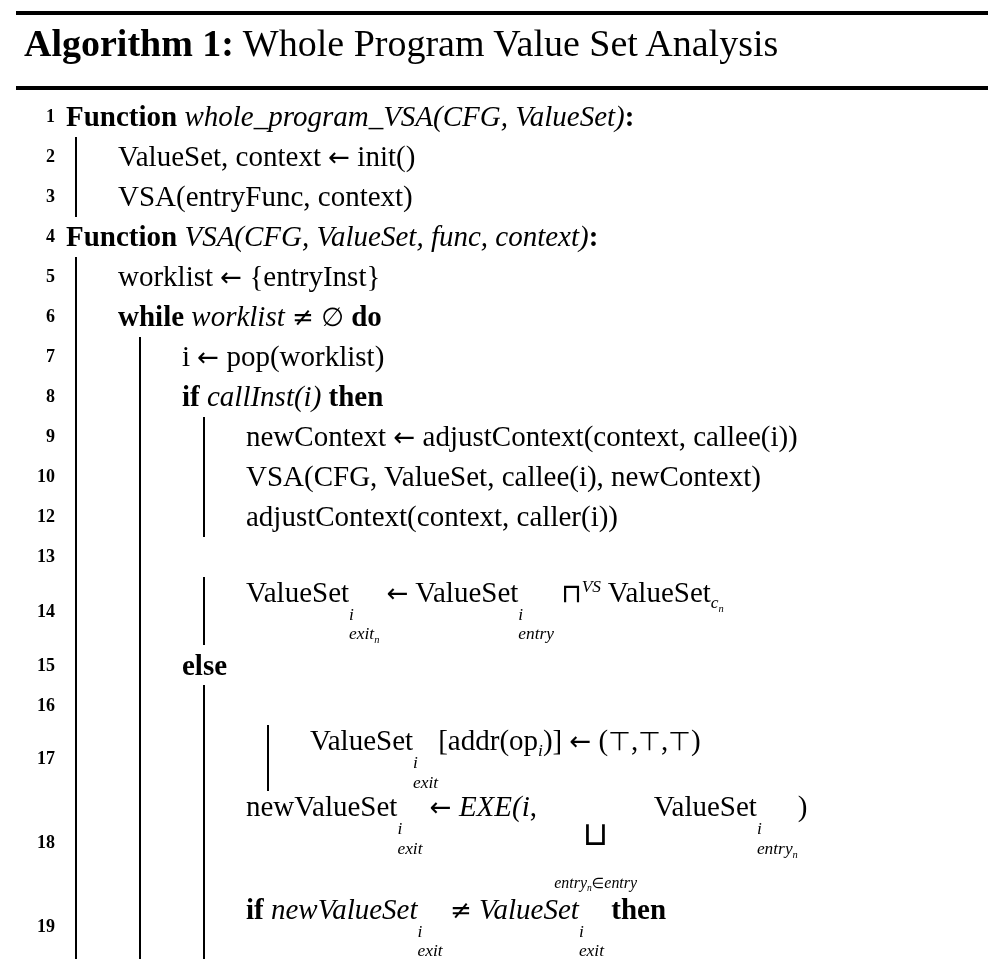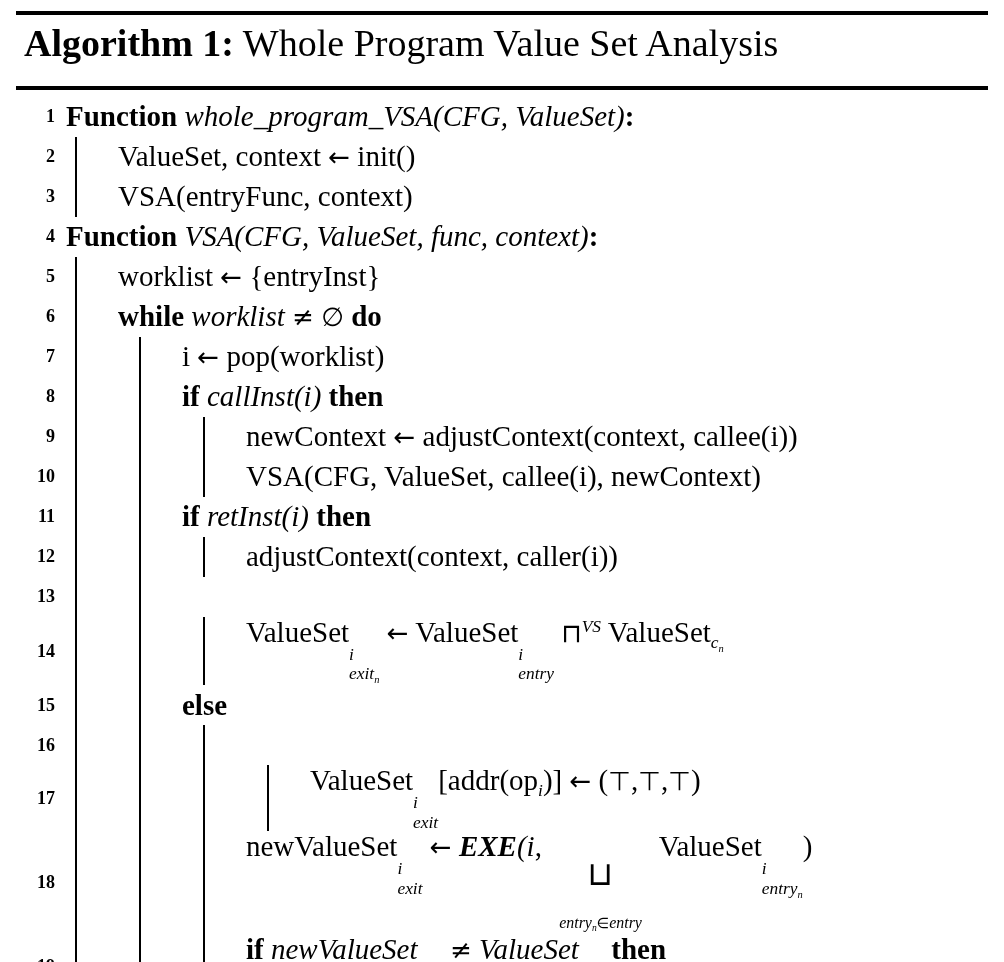--- a/index.html
+++ b/index.html
@@ -13,21 +13,21 @@
   .lines{padding:7px 0 6px 0;}
   .row{display:flex;align-items:center;min-height:40px;font-size:29px;line-height:1.05;}
   .ln{flex:0 0 75px;box-sizing:border-box;text-align:right;padding-right:20px;
       font-weight:bold;font-size:18px;}
   .g{flex:0 0 62px;align-self:stretch;border-left:2px solid #000;}
   .g.last{flex:0 0 41px;}
   .ct{white-space:nowrap;}
   .ct.l0{margin-left:-9px;}
   .bold{font-weight:bold;}
   .ital{font-style:italic;}
-  .boldital{font-weight:bold;font-style:italic;}
+  .boldital{font-weight:normal;font-style:italic;}
   .sym{font-family:"DejaVu Sans",sans-serif;font-size:0.9em;}
   .ss{display:inline-flex;flex-direction:column;align-items:flex-start;
       vertical-align:-0.62em;line-height:0.95;}
   .ss .up,.ss .dn{font-size:0.6em;line-height:1;}
   .ss .dn{margin-top:0.12em;}
   .sb{font-size:0.6em;vertical-align:-0.35em;}
   .sp{font-size:0.6em;vertical-align:0.55em;}
   .bigop{display:inline-flex;flex-direction:column;align-items:center;
          vertical-align:-1.0em;line-height:1;margin:0 10px;padding-top:2px;}
   .bigop .op{font-family:"DejaVu Sans",sans-serif;font-size:1.15em;line-height:0.95;}
@@ -89,26 +89,20 @@
         <div class="g"></div>
         <div class="g last"></div>
         <div class="ct"><span>newContext </span><span class="sym">←</span><span> adjustContext(context, callee(i))</span></div>
       </div>
       <div class="row">
         <div class="ln">10</div>
         <div class="g"></div>
         <div class="g"></div>
         <div class="g last"></div>
         <div class="ct"><span>VSA(CFG, ValueSet, callee(i), newContext)</span></div>
-      </div>
-      <div class="row">
-        <div class="ln">11</div>
-        <div class="g"></div>
-        <div class="g last"></div>
-        <div class="ct"><span class="bold">if </span><span class="ital">retInst(i)</span><span> </span><span class="bold">then</span></div>
       </div>
       <div class="row">
         <div class="ln">12</div>
         <div class="g"></div>
         <div class="g"></div>
         <div class="g last"></div>
         <div class="ct"><span>adjustContext(context, caller(i))</span></div>
       </div>
       <div class="row">
         <div class="ln">13</div>

